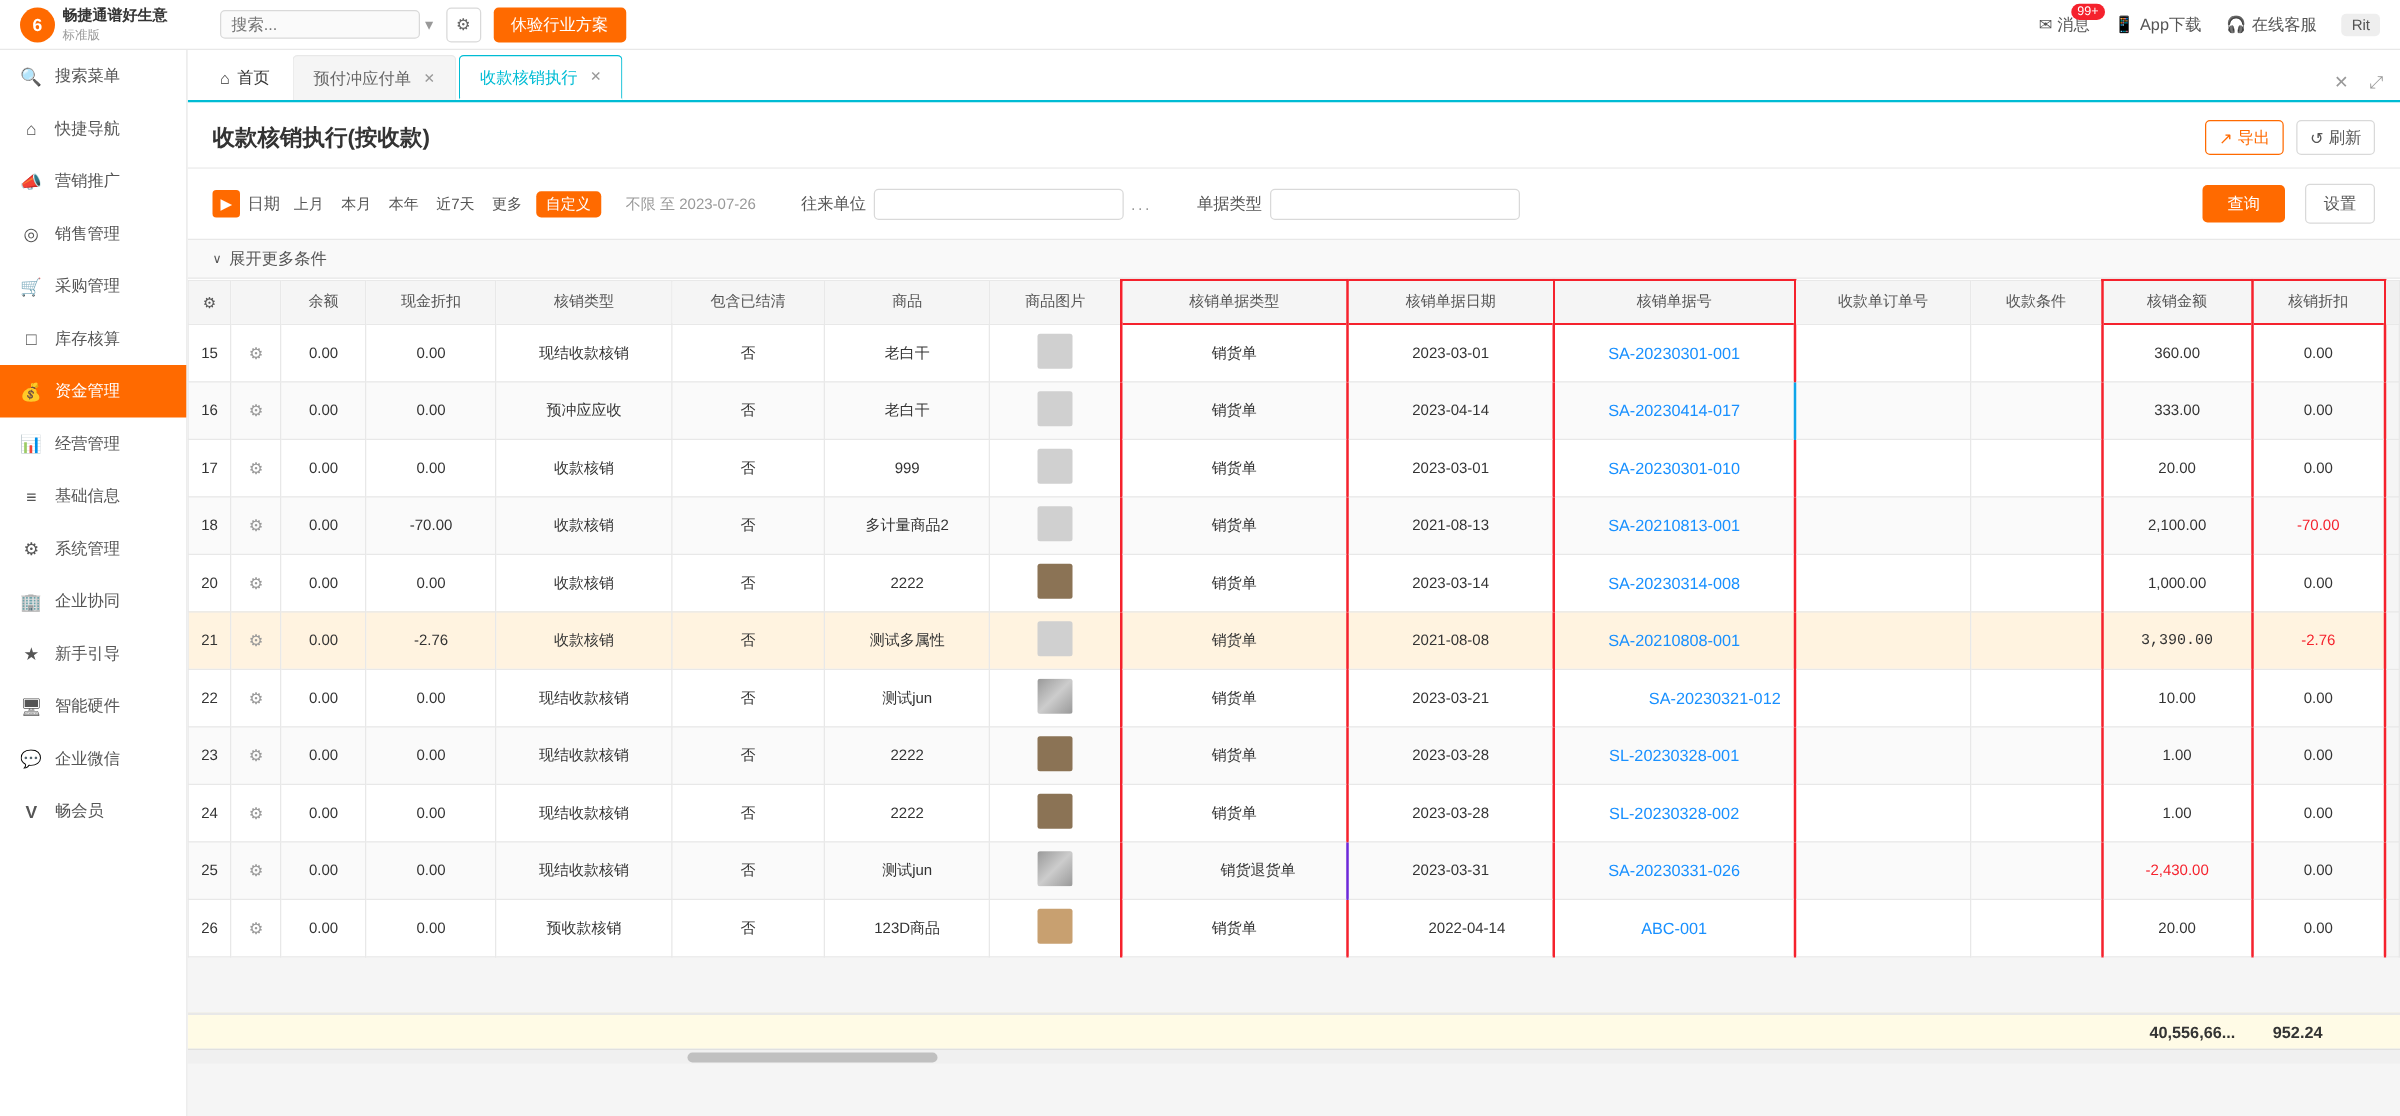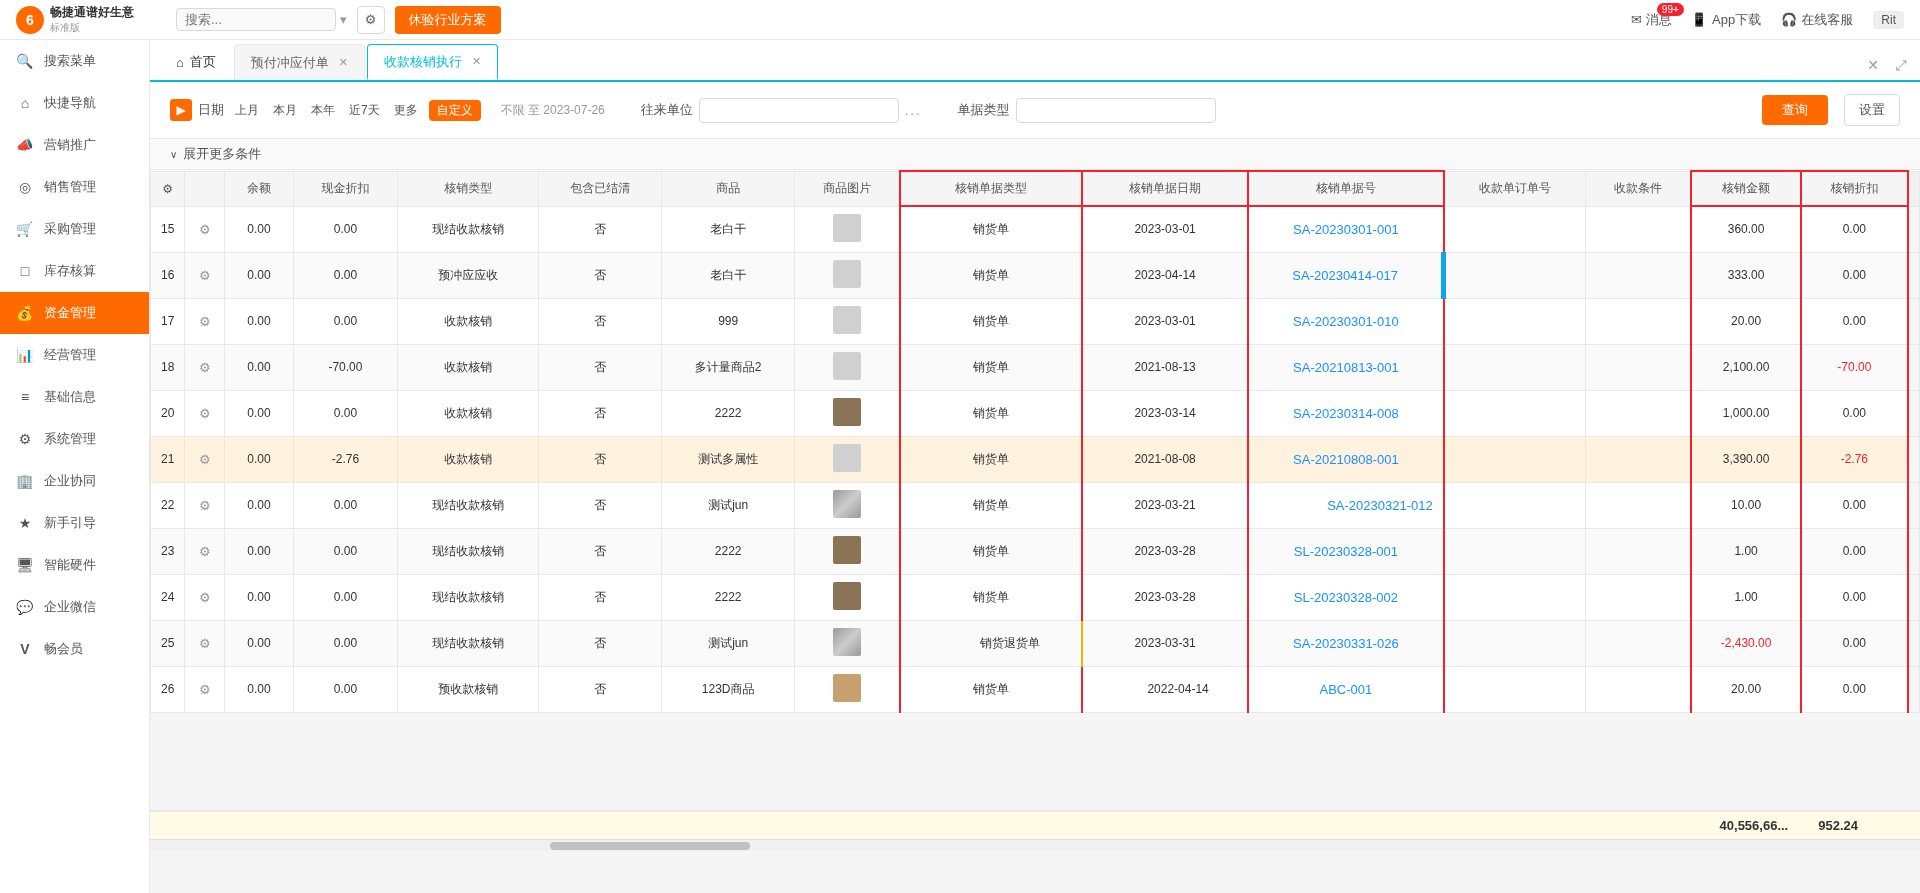--- a/index.html
+++ b/index.html
@@ -124,20 +124,33 @@
       <div class="tab-item active">
         <span>收款核销执行</span>
         <span class="tab-close">✕</span>
       </div>
       <div class="window-controls">
         <div class="win-btn">✕</div>
         <div class="win-btn">⤢</div>
       </div>
     </div>
 
+    <div class="page-header">
+      <div class="page-title">收款核销执行(按收款)</div>
+      <div class="page-actions">
+        <button class="export-btn">
+          <span>↗</span>
+          <span>导出</span>
+        </button>
+        <button class="refresh-btn">
+          <span>↺</span>
+          <span>刷新</span>
+        </button>
+      </div>
+    </div>
 
     <div class="filter-bar">
       <div class="filter-row">
         <div class="filter-group">
 
           <div style="background:#ff6a00;color:white;width:22px;height:22px;display:flex;align-items:center;justify-content:center;border-radius:3px;cursor:pointer;font-size:12px;">▶</div>
           <span class="filter-label">日期</span>
           <div class="date-btns">
             <button class="date-btn">上月</button>
             <button class="date-btn">本月</button>
@@ -216,21 +229,21 @@
       <td>16</td>
                 <td><span style="color:#999;cursor:pointer;">⚙</span></td>
       <td>0.00</td>
       <td>0.00</td>
       <td>预冲应应收</td>
       <td>否</td>
       <td>老白干</td>
       <td style="text-align:center;"><div style="width:28px;height:28px;background:#d0d0d0;border-radius:2px;display:inline-block;"></div></td>
       <td style="border-left:2px solid #f5222d;border-right:2px solid #f5222d;">销货单</td>
       <td style="border-left:2px solid #f5222d;border-right:2px solid #f5222d;">2023-04-14</td>
-      <td style="border-left:2px solid #f5222d;border-right:5px solid #0ea5e9;"><a class="link-cell">SA-20230414-017</a></td>
+      <td style="border-left:2px solid #f5222d;border-right:2px solid #0ea5e9;"><a class="link-cell">SA-20230414-017</a></td>
       <td></td>
       <td></td>
       <td style="border-left:2px solid #f5222d;border-right:2px solid #f5222d;margin-left:40px;">333.00</td>
       <td style="border-left:2px solid #f5222d;border-right:2px solid #f5222d;">0.00</td>
       <td style="width:12px;padding:0;background:#f5f5f5;"></td>
     </tr>
               <tr>
       <td>17</td>
                 <td><span style="color:#999;cursor:pointer;">⚙</span></td>
       <td>0.00</td>
@@ -291,21 +304,21 @@
       <td class="red-text">-2.76</td>
       <td>收款核销</td>
       <td>否</td>
       <td>测试多属性</td>
       <td style="text-align:center;"><div style="width:28px;height:28px;background:#d0d0d0;border-radius:2px;display:inline-block;"></div></td>
       <td style="border-left:2px solid #f5222d;border-right:2px solid #f5222d;">销货单</td>
       <td style="border-left:2px solid #f5222d;border-right:2px solid #f5222d;">2021-08-08</td>
       <td style="border-left:2px solid #f5222d;border-right:2px solid #f5222d;"><a class="link-cell">SA-20210808-001</a></td>
       <td></td>
       <td></td>
-      <td style="border-left:2px solid #f5222d;border-right:2px solid #f5222d;">3,390.00</td>
+      <td style="border-left:2px solid #f5222d;border-right:2px solid #f5222d;font-family:Liberation Mono, monospace;">3,390.00</td>
       <td style="border-left:2px solid #f5222d;border-right:2px solid #f5222d;color:#f5222d;">-2.76</td>
       <td style="width:12px;padding:0;background:#f5f5f5;"></td>
     </tr>
               <tr>
       <td>22</td>
                 <td><span style="color:#999;cursor:pointer;">⚙</span></td>
       <td>0.00</td>
       <td>0.00</td>
       <td>现结收款核销</td>
       <td>否</td>
@@ -358,21 +371,21 @@
     </tr>
               <tr>
       <td>25</td>
                 <td><span style="color:#999;cursor:pointer;">⚙</span></td>
       <td>0.00</td>
       <td>0.00</td>
       <td>现结收款核销</td>
       <td>否</td>
       <td>测试jun</td>
       <td style="text-align:center;"><div style="width:28px;height:28px;background:#a0a0a0;border-radius:2px;display:inline-block;background-image:linear-gradient(135deg,#999 0%,#ccc 50%,#999 100%);"></div></td>
-      <td style="border-left:2px solid #f5222d;border-right:2px solid #eab308;padding-left:48px;">销货退货单</td>
+      <td style="border-left:2px solid #f5222d;border-right:2px solid #6d28d9;padding-left:48px;">销货退货单</td>
       <td style="border-left:2px solid #f5222d;border-right:2px solid #f5222d;">2023-03-31</td>
       <td style="border-left:2px solid #f5222d;border-right:2px solid #f5222d;"><a class="link-cell">SA-20230331-026</a></td>
       <td></td>
       <td></td>
       <td style="border-left:2px solid #f5222d;border-right:2px solid #f5222d;color:#f5222d;">-2,430.00</td>
       <td style="border-left:2px solid #f5222d;border-right:2px solid #f5222d;">0.00</td>
       <td style="width:12px;padding:0;background:#f5f5f5;"></td>
     </tr>
               <tr>
       <td>26</td>

